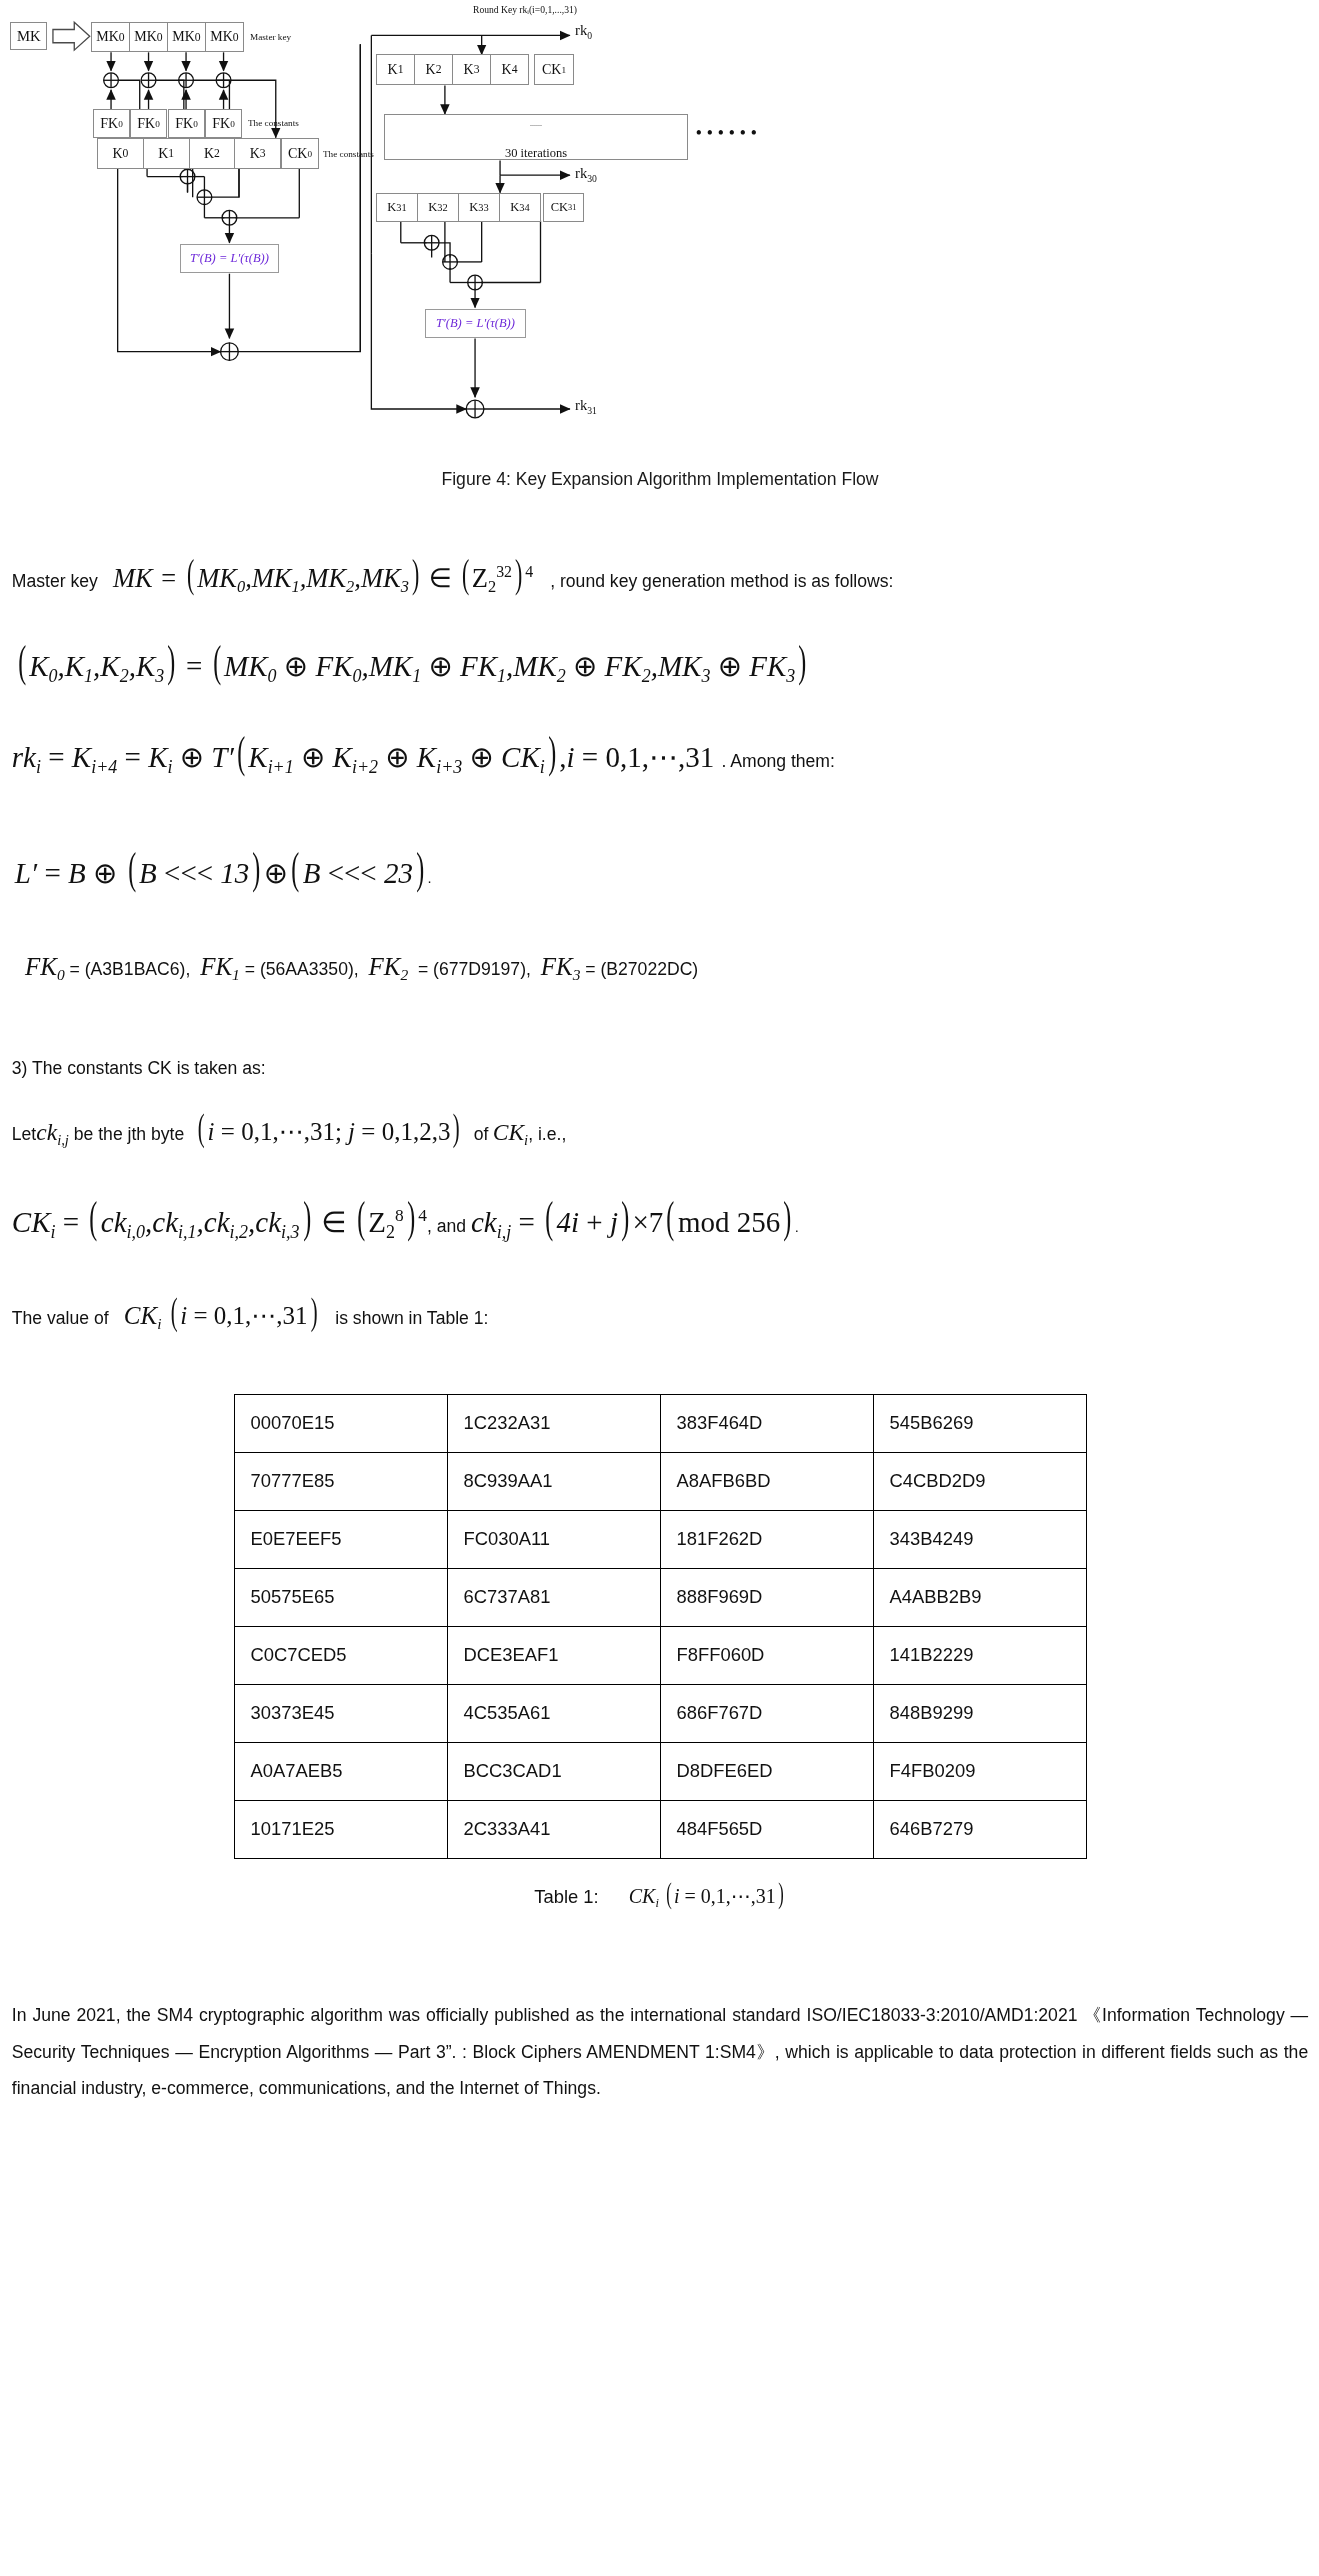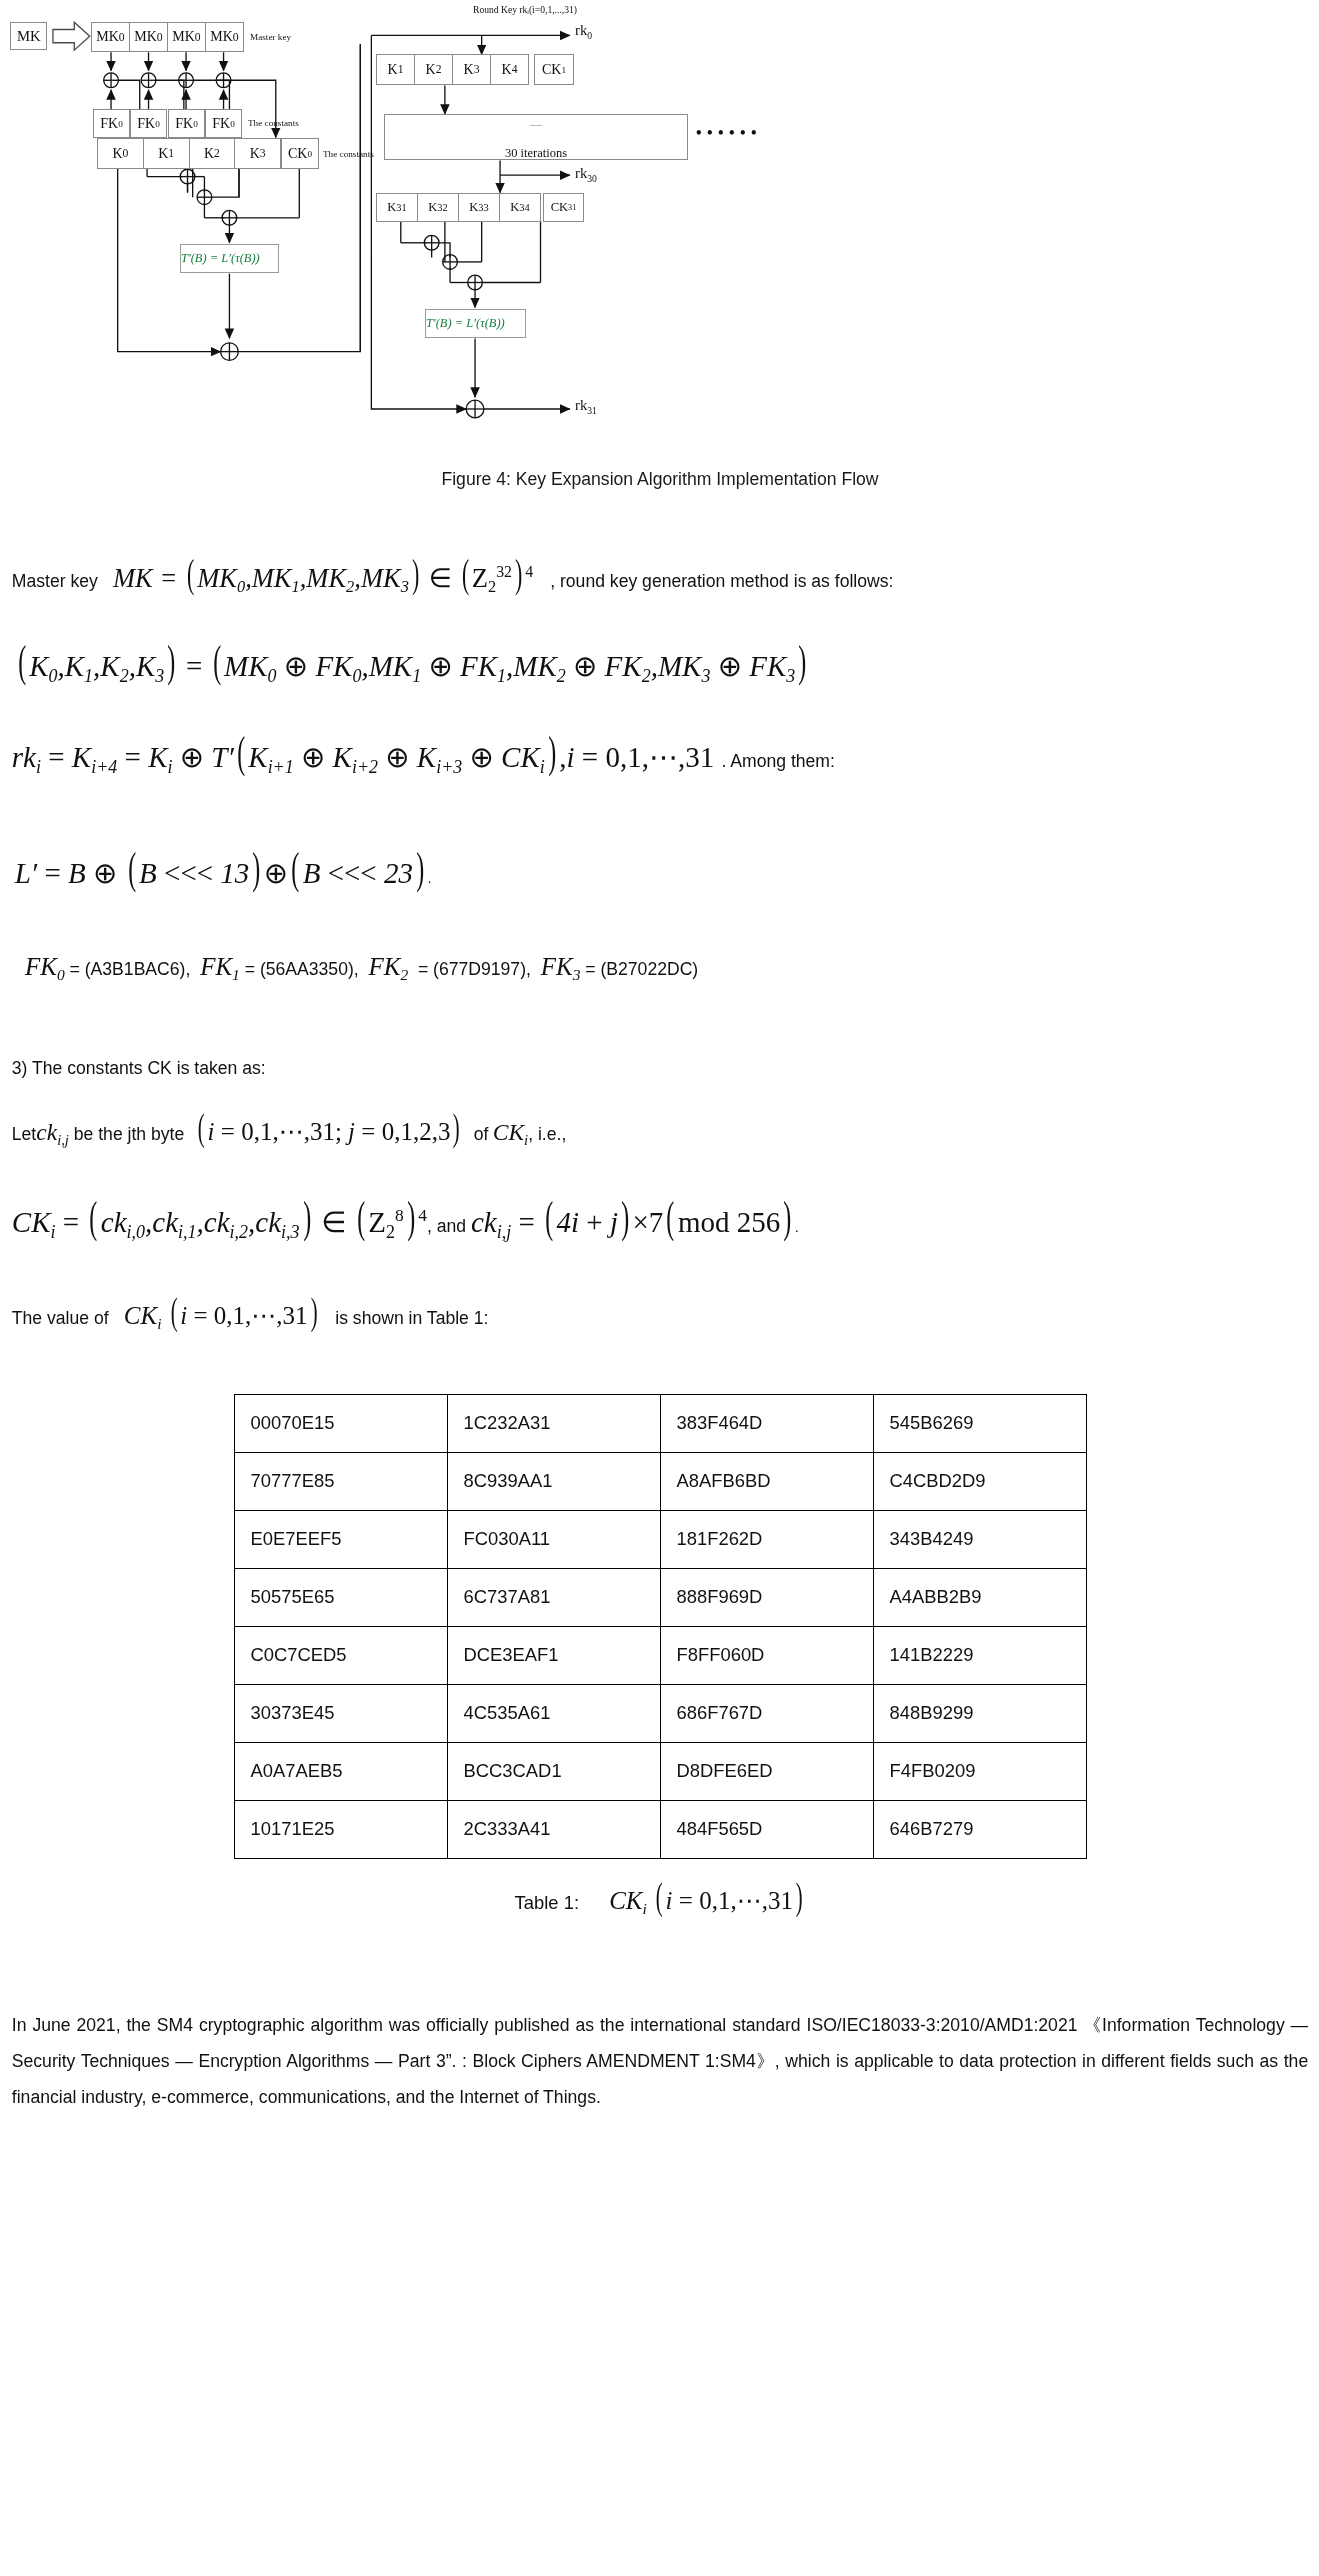--- a/index.html
+++ b/index.html
@@ -25,22 +25,22 @@
   }
   .fgroup{position:absolute;box-sizing:border-box;border:1.1px solid #8a8a8a;background:#fff;}
   .rowbox{position:absolute;box-sizing:border-box;border:1.1px solid #8a8a8a;display:flex;background:#fff;}
   .rowbox > div{
     flex:1;display:flex;align-items:center;justify-content:center;
     border-right:1.1px solid #8a8a8a;font-family:"Liberation Serif", serif;color:#111;white-space:nowrap;
   }
   .rowbox > div:last-child{border-right:none;}
   .tbox{
     position:absolute;box-sizing:border-box;border:1.1px solid #9a9a9a;background:#fff;
-    display:flex;align-items:center;justify-content:flex-start;
-    font-family:"Liberation Serif", serif;font-style:italic;font-size:12.5px;color:#15803d;white-space:nowrap;
+    display:flex;align-items:center;justify-content:center;
+    font-family:"Liberation Serif", serif;font-style:italic;font-size:12.5px;color:#6d28d9;white-space:nowrap;
   }
 
   .fig-caption{
     text-align:center;font-size:17.6px;color:#1a1a1a;margin:0;padding:0;
     font-family:"Liberation Sans", sans-serif;
   }
 
   
   .body{padding:0 11.8px 0 11.8px;}
   .para{
@@ -406,21 +406,21 @@
             <td>2C333A41</td>
             <td>484F565D</td>
             <td>646B7279</td>
           </tr>
         </tbody>
       </table>
     </div>
 
     <div class="tbl-caption">
       <span>Table 1:</span>
-      <span class="eq" style="font-size:25px;margin-left:25px;">CK<span class="sub">i</span>&nbsp;<span class="paren">(</span>i<span class="mr">&nbsp;=&nbsp;0,1,⋯,31</span><span class="paren">)</span></span>
+      <span class="eq" style="font-size:20px;margin-left:25px;">CK<span class="sub">i</span>&nbsp;<span class="paren">(</span>i<span class="mr">&nbsp;=&nbsp;0,1,⋯,31</span><span class="paren">)</span></span>
     </div>
 
     <div class="spacer-l"></div>
 
     <div class="para just" style="margin-top:32px;line-height:2.05;">In June 2021, the SM4 cryptographic algorithm was officially published as the international standard ISO/IEC18033-3:2010/AMD1:2021 《Information Technology — Security Techniques — Encryption Algorithms — Part 3”. : Block Ciphers AMENDMENT 1:SM4》, which is applicable to data protection in different fields such as the financial industry, e-commerce, communications, and the Internet of Things.</div>
 
   </div>
 </div>
 
 

